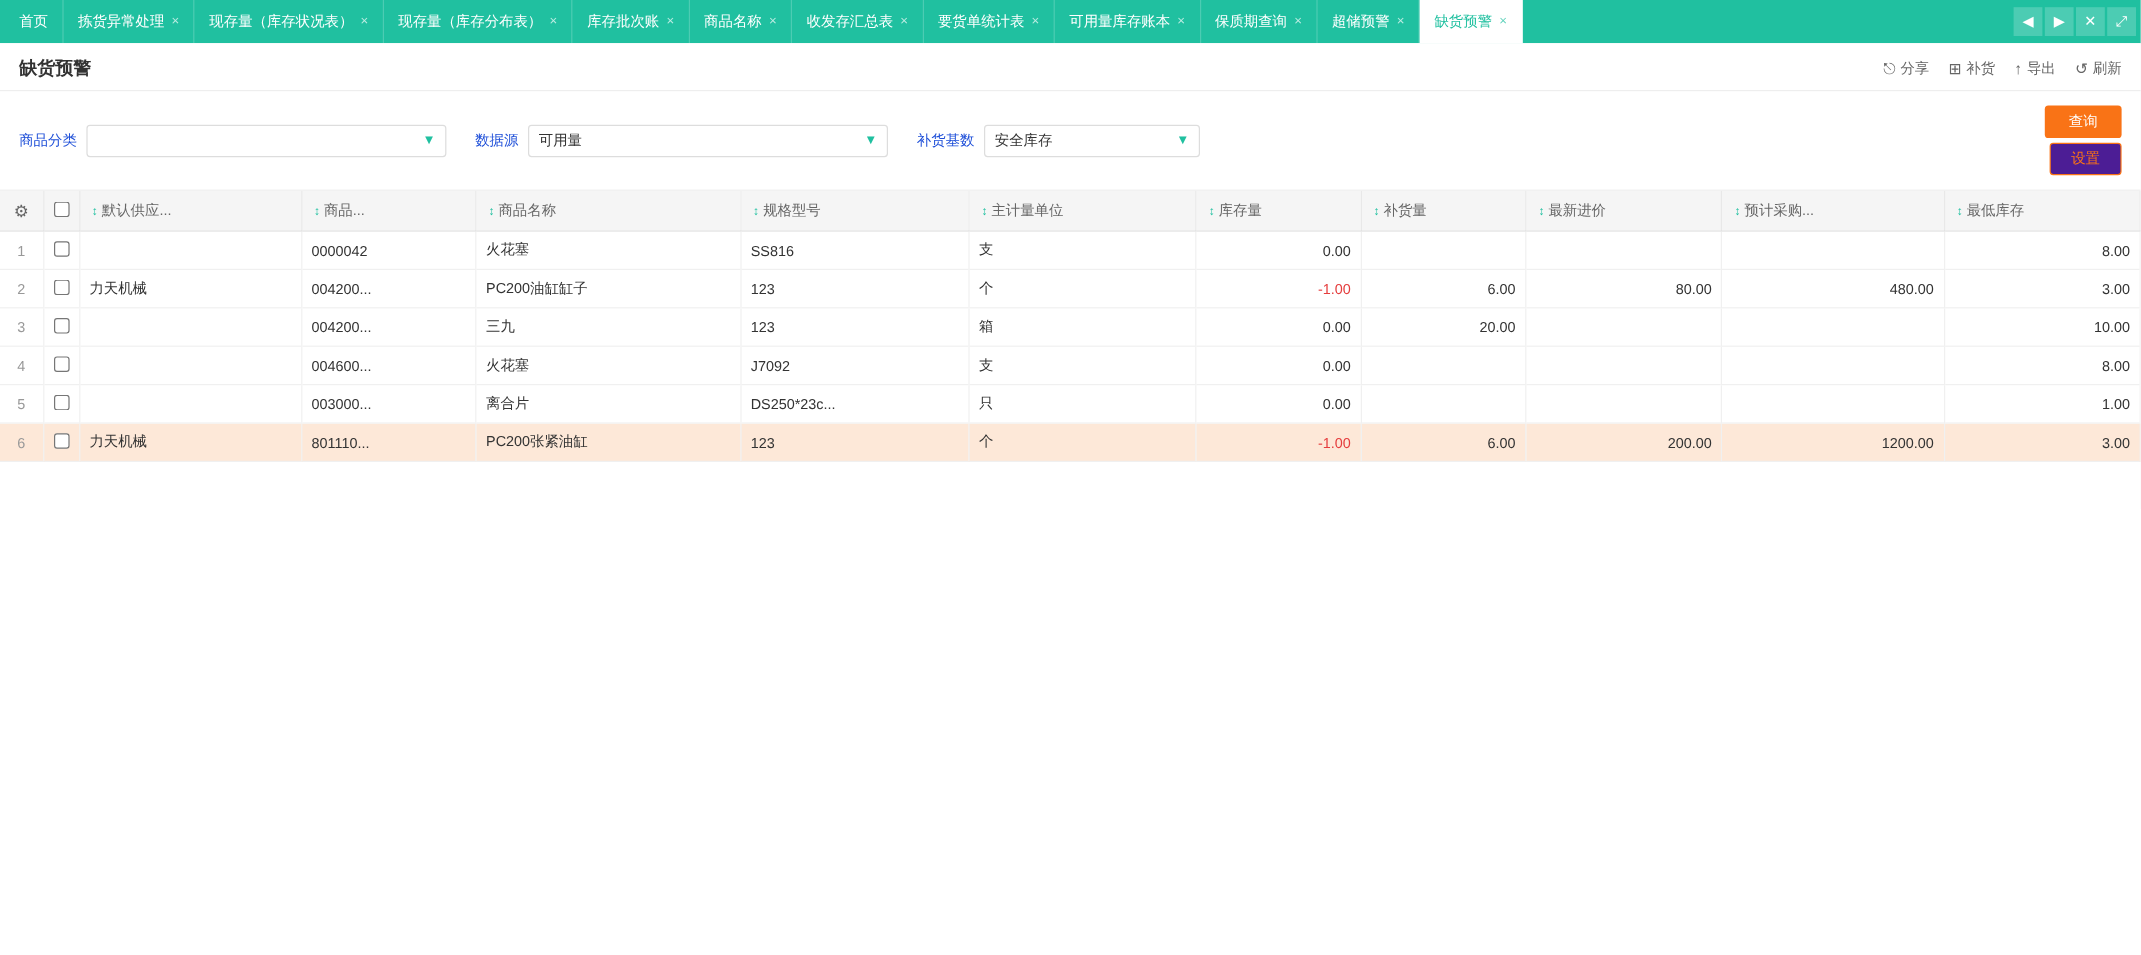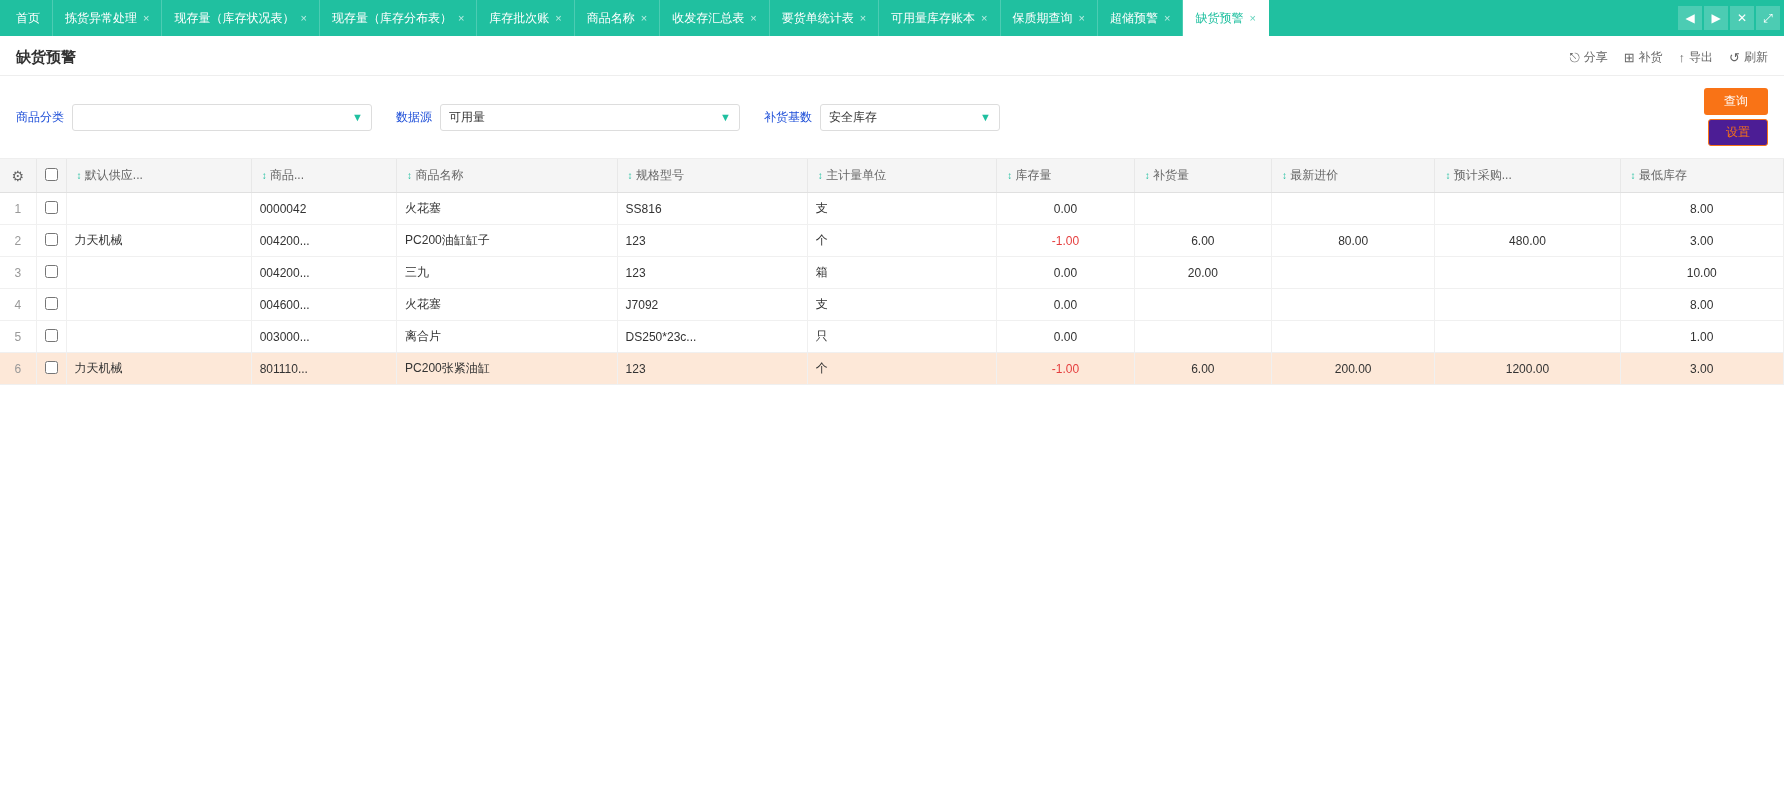--- a/index.html
+++ b/index.html
@@ -183,21 +183,21 @@
     tbody tr {
       border-bottom: 1px solid #f0f0f0;
     }
     tbody tr.highlighted { background: #fde8d8; }
     tbody td {
       padding: 7px 8px;
       border-right: 1px solid #f0f0f0;
       color: #333;
       white-space: nowrap;
     }
-    tbody td.number { text-align: center; }
+    tbody td.number { text-align: right; }
     tbody td.negative { color: #e53e3e; }
 
     .row-num { color: #999; text-align: center; }
     .th-checkbox, .td-checkbox { width: 30px; text-align: center; }
     .th-settings { width: 36px; text-align: center; }
 
     
     input[type=checkbox] { cursor: pointer; accent-color: #20c0a0; }
 
     

